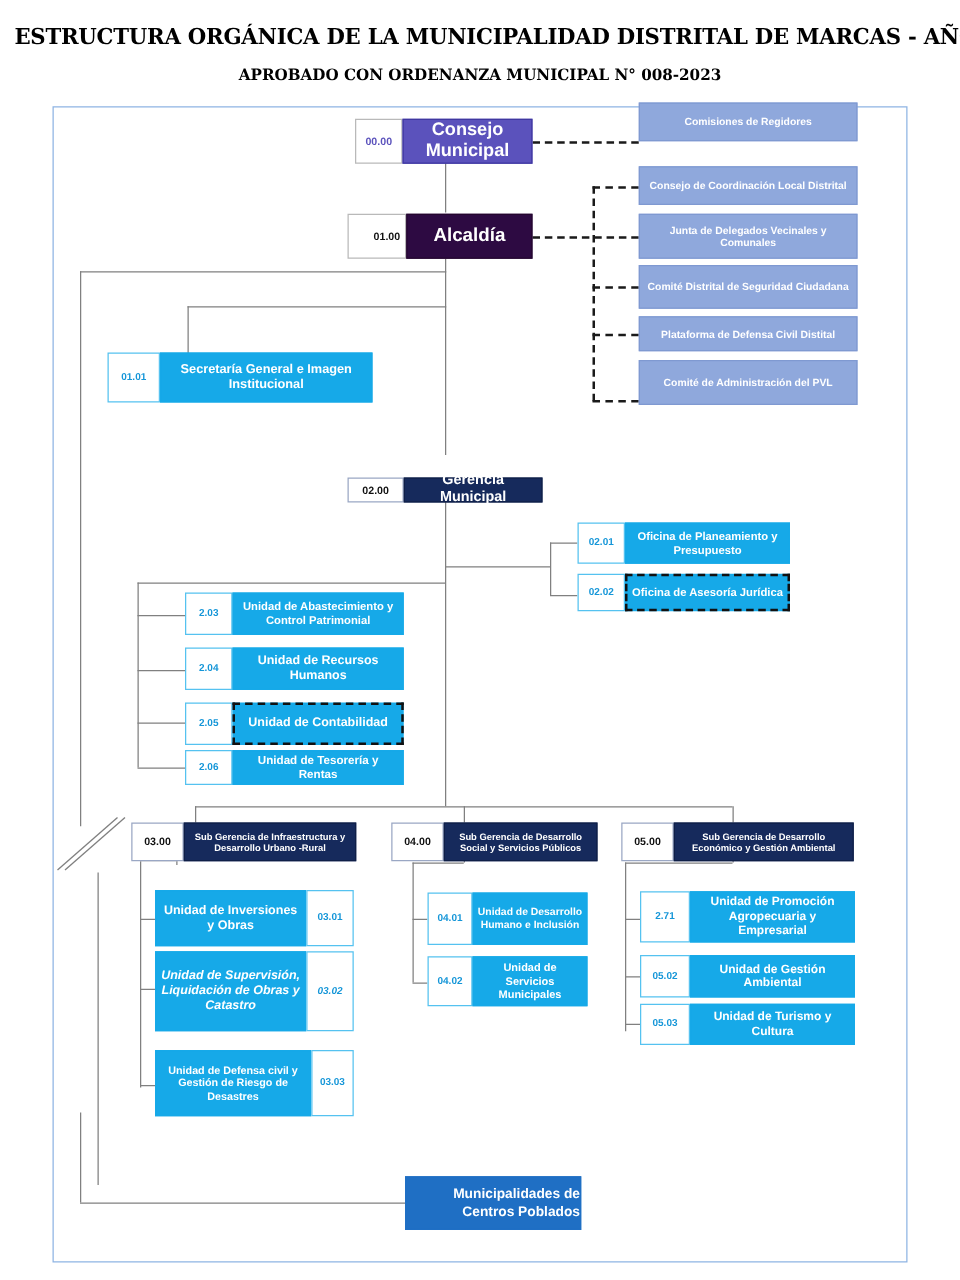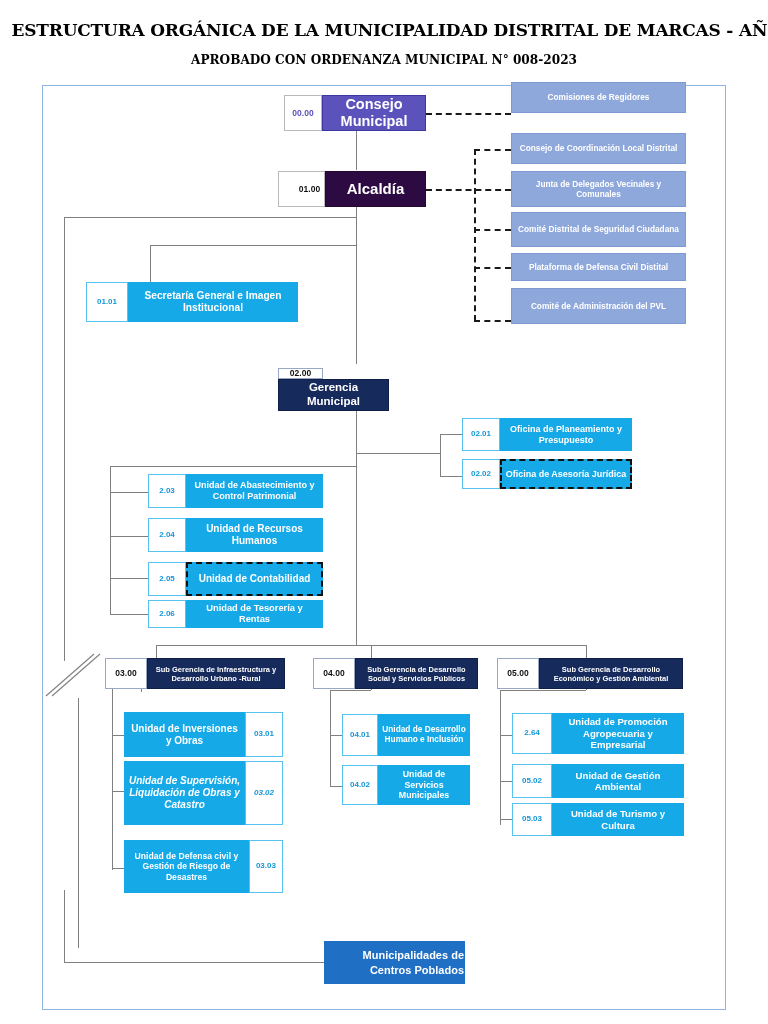--- a/index.html
+++ b/index.html
@@ -175,21 +175,21 @@
   <div class="node n-alcaldia" style="left:278px;top:171px;width:148px;height:36px;">
     <div class="code" style="width:47px;padding-left:16px;">01.00</div>
     <div class="body" style="width:101px;">Alcaldía</div>
   </div>
 
   <div class="node n-cyan" style="left:86px;top:282px;width:212px;height:40px;">
     <div class="code" style="width:42px;">01.01</div>
     <div class="body" style="width:170px;font-size:10.2px;">Secretaría General e Imagen Institucional</div>
   </div>
 
-  <div class="node n-navy" style="left:278px;top:368px;width:156px;height:41px;flex-direction:column;">
+  <div class="node n-navy" style="left:278px;top:382px;width:156px;height:20px;">
     <div class="code" style="width:45px;">02.00</div>
     <div class="body" style="width:111px;font-size:11.5px;">Gerencia Municipal</div>
   </div>
 
   <div class="node n-cyan" style="left:462px;top:418px;width:170px;height:33px;">
     <div class="code" style="width:38px;">02.01</div>
     <div class="body" style="width:132px;font-size:9px;">Oficina de  Planeamiento y Presupuesto</div>
   </div>
 
   <div class="node n-cyan dashed" style="left:462px;top:459px;width:170px;height:30px;">
@@ -251,21 +251,21 @@
     <div class="code" style="width:36px;">04.01</div>
     <div class="body" style="width:92px;font-size:8.3px;">Unidad de  Desarrollo Humano e Inclusión</div>
   </div>
 
   <div class="node n-cyan" style="left:342px;top:765px;width:128px;height:40px;">
     <div class="code" style="width:36px;">04.02</div>
     <div class="body" style="width:92px;font-size:8.8px;">Unidad de Servicios Municipales</div>
   </div>
 
   <div class="node n-cyan" style="left:512px;top:713px;width:172px;height:41px;">
-    <div class="code" style="width:40px;">2.64</div>
+    <div class="code" style="width:40px;">2.71</div>
     <div class="body" style="width:132px;font-size:9.6px;">Unidad de Promoción Agropecuaria y Empresarial</div>
   </div>
 
   <div class="node n-cyan" style="left:512px;top:764px;width:172px;height:34px;">
     <div class="code" style="width:40px;">05.02</div>
     <div class="body" style="width:132px;font-size:9.6px;">Unidad de Gestión Ambiental</div>
   </div>
 
   <div class="node n-cyan" style="left:512px;top:803px;width:172px;height:33px;">
     <div class="code" style="width:40px;">05.03</div>

